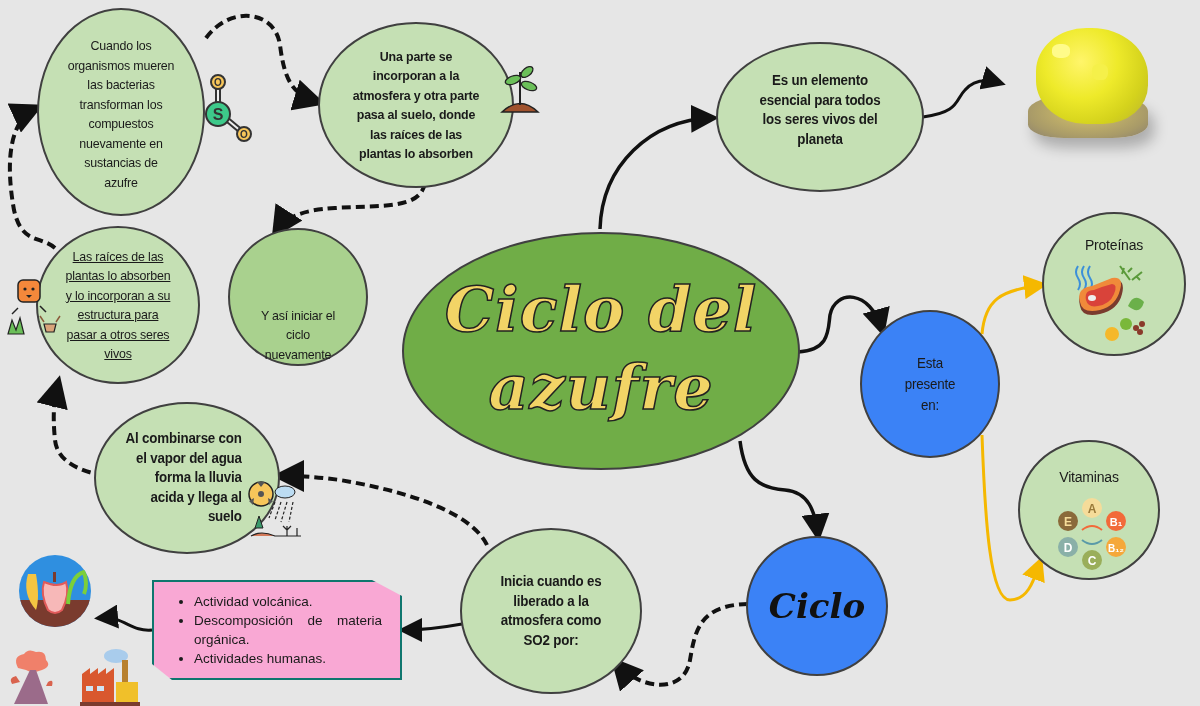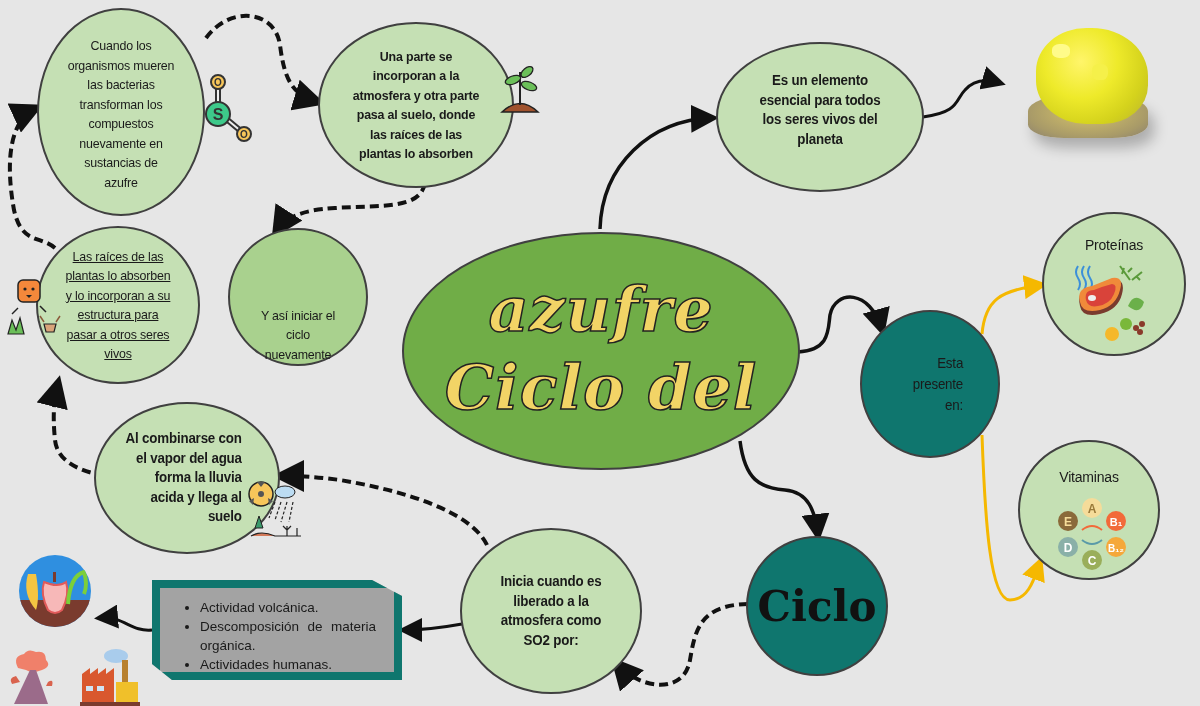--- a/index.html
+++ b/index.html
@@ -1,28 +1,28 @@
 <!DOCTYPE html>
 <html><head>
 <meta charset="utf-8">
 <style>
   html, body { margin: 0; padding: 0; }
   body { width: 1200px; height: 706px; background: #e6e6e6; position: relative; overflow: hidden; font-family: "Liberation Sans", sans-serif; }
   .node { position: absolute; border: 2px solid #404040; border-radius: 50%; box-sizing: border-box; display: flex; align-items: center; justify-content: center; text-align: center; color: #1a1a1a; }
   .pale { background: #c5e0b4; }
   .pale2 { background: #a9d18e; align-items: flex-end; }
-  .lime { background: #0f766e; text-align: right; }
+  .lime { background: #3b82f6; }
   .dark { background: #70ad47; }
   .txt { font-size: 13.5px; line-height: 19.5px; letter-spacing: -0.2px; }
   .txt.bold { font-weight: bold; font-size: 14.5px; line-height: 19.5px; }
   .wide { transform: scaleX(0.92); }
   svg.lines { position: absolute; left: 0; top: 0; }
   .title-text { font-family: "DejaVu Serif", serif; font-style: italic; font-weight: bold; color: #f2d466; font-size: 62px; line-height: 78px; -webkit-text-stroke: 1.5px #222; letter-spacing: 1px; }
-  .ciclo-text { font-family: "DejaVu Serif", serif; font-weight: bold; font-size: 42px; color: #111; }
-  .box { position: absolute; background: #a3a3a3; border: 8px solid #0f766e; box-sizing: border-box; clip-path: polygon(0 0, 88% 0, 100% 16%, 100% 100%, 8% 100%, 0 84%); }
+  .ciclo-text { font-family: "DejaVu Serif", serif; font-style: italic; font-weight: bold; font-size: 34px; color: #111; }
+  .box { position: absolute; background: #f9a8d4; border: 2px solid #0f766e; box-sizing: border-box; clip-path: polygon(0 0, 88% 0, 100% 16%, 100% 100%, 8% 100%, 0 84%); }
   .box ul { margin: 0; padding: 10px 18px 8px 40px; font-size: 13.5px; line-height: 19px; color: #1a1a1a; text-align: justify; }
   .icon { position: absolute; }
 </style>
 </head>
 <body>
 
 <svg class="lines" width="1200" height="706">
   <defs>
     <marker id="ah" markerWidth="8" markerHeight="8" refX="6" refY="4" orient="auto">
         <path d="M0,0 L8,4 L0,8 z" fill="#111"></path>
@@ -120,22 +120,22 @@
   <path d="M16,9 L12,4 L20,4 z M9,20 L4,23 L8,27 z M23,20 L28,23 L24,27 z" fill="#555"></path>
   <ellipse cx="40" cy="14" rx="10" ry="6" fill="#bcdcf2" stroke="#222" stroke-width="1"></ellipse>
   <path d="M30,24 L24,40 M36,24 L30,42 M42,24 L36,44 M48,24 L44,44" stroke="#222" stroke-width="1.2" stroke-dasharray="3,2"></path>
   <path d="M10,50 L14,38 L18,50 z" fill="#3a9a6b" stroke="#222" stroke-width="1"></path>
   <path d="M6,58 Q16,52 30,58 L56,58" fill="#d47a5a" stroke="#222" stroke-width="1.2"></path>
   <path d="M42,58 L42,48 M42,52 L38,48 M42,52 L46,48 M52,58 L52,50" stroke="#222" stroke-width="1.2"></path>
 </svg>
 
 <div class="node dark" style="left:402px;top:232px;width:398px;height:238px;">
   <div style="margin-top:-4px;">
+    <div class="title-text">Ciclo del</div>
     <div class="title-text">azufre</div>
-    <div class="title-text">Ciclo del</div>
   </div>
 </div>
 
 <div class="node pale" style="left:460px;top:528px;width:182px;height:166px;">
   <div class="txt bold wide" style="width:112px;">Inicia cuando es liberado a la atmosfera como SO2 por:</div>
 </div>
 
 <div class="node lime" style="left:746px;top:536px;width:142px;height:140px;">
   <div class="ciclo-text">Ciclo</div>
 </div>

